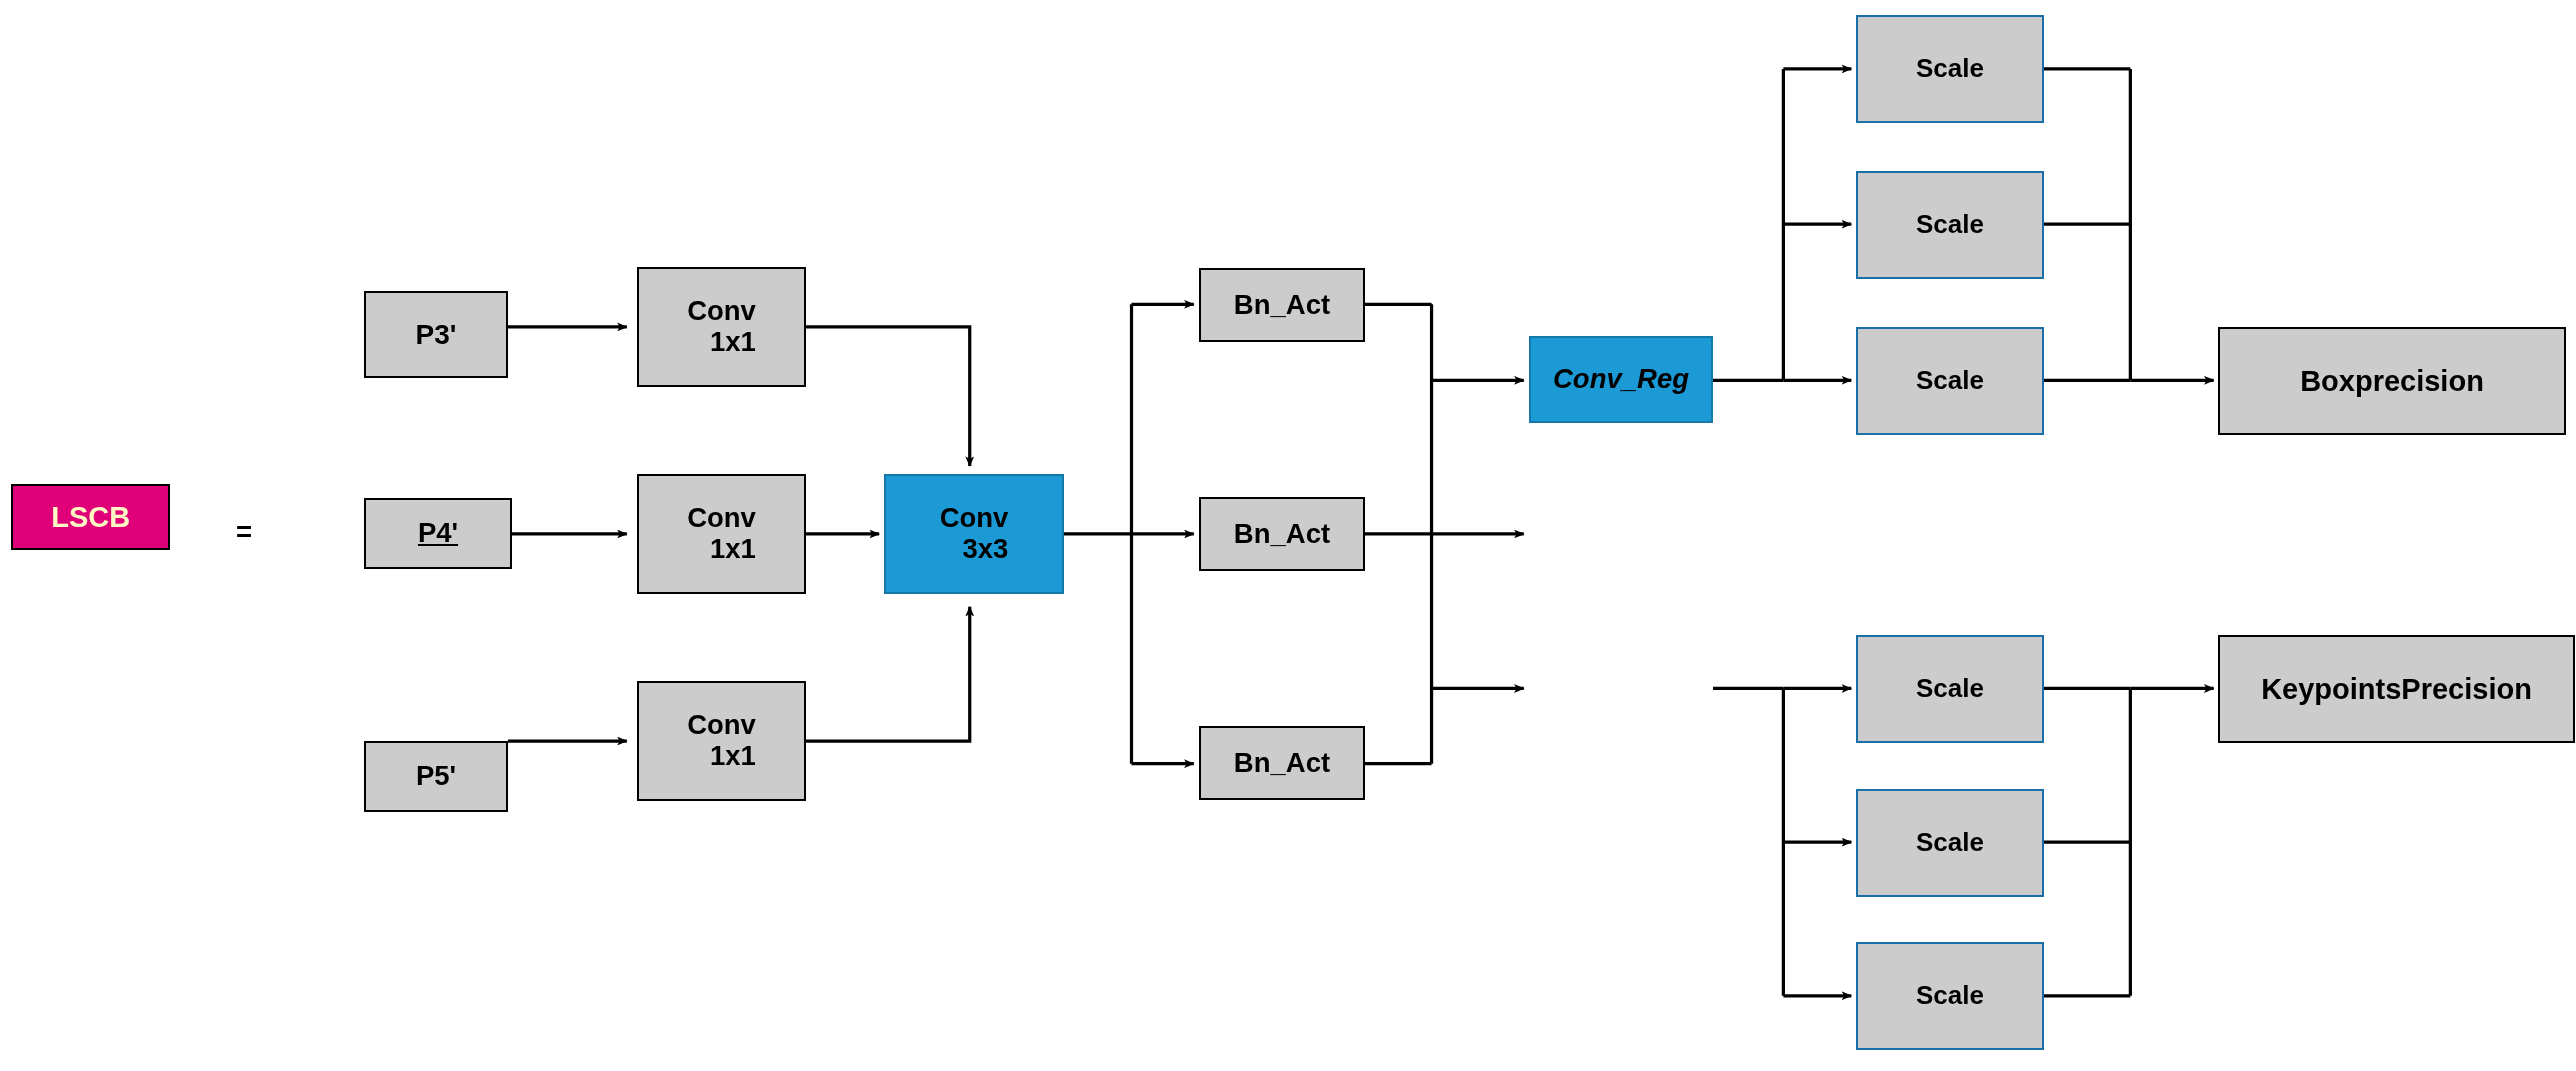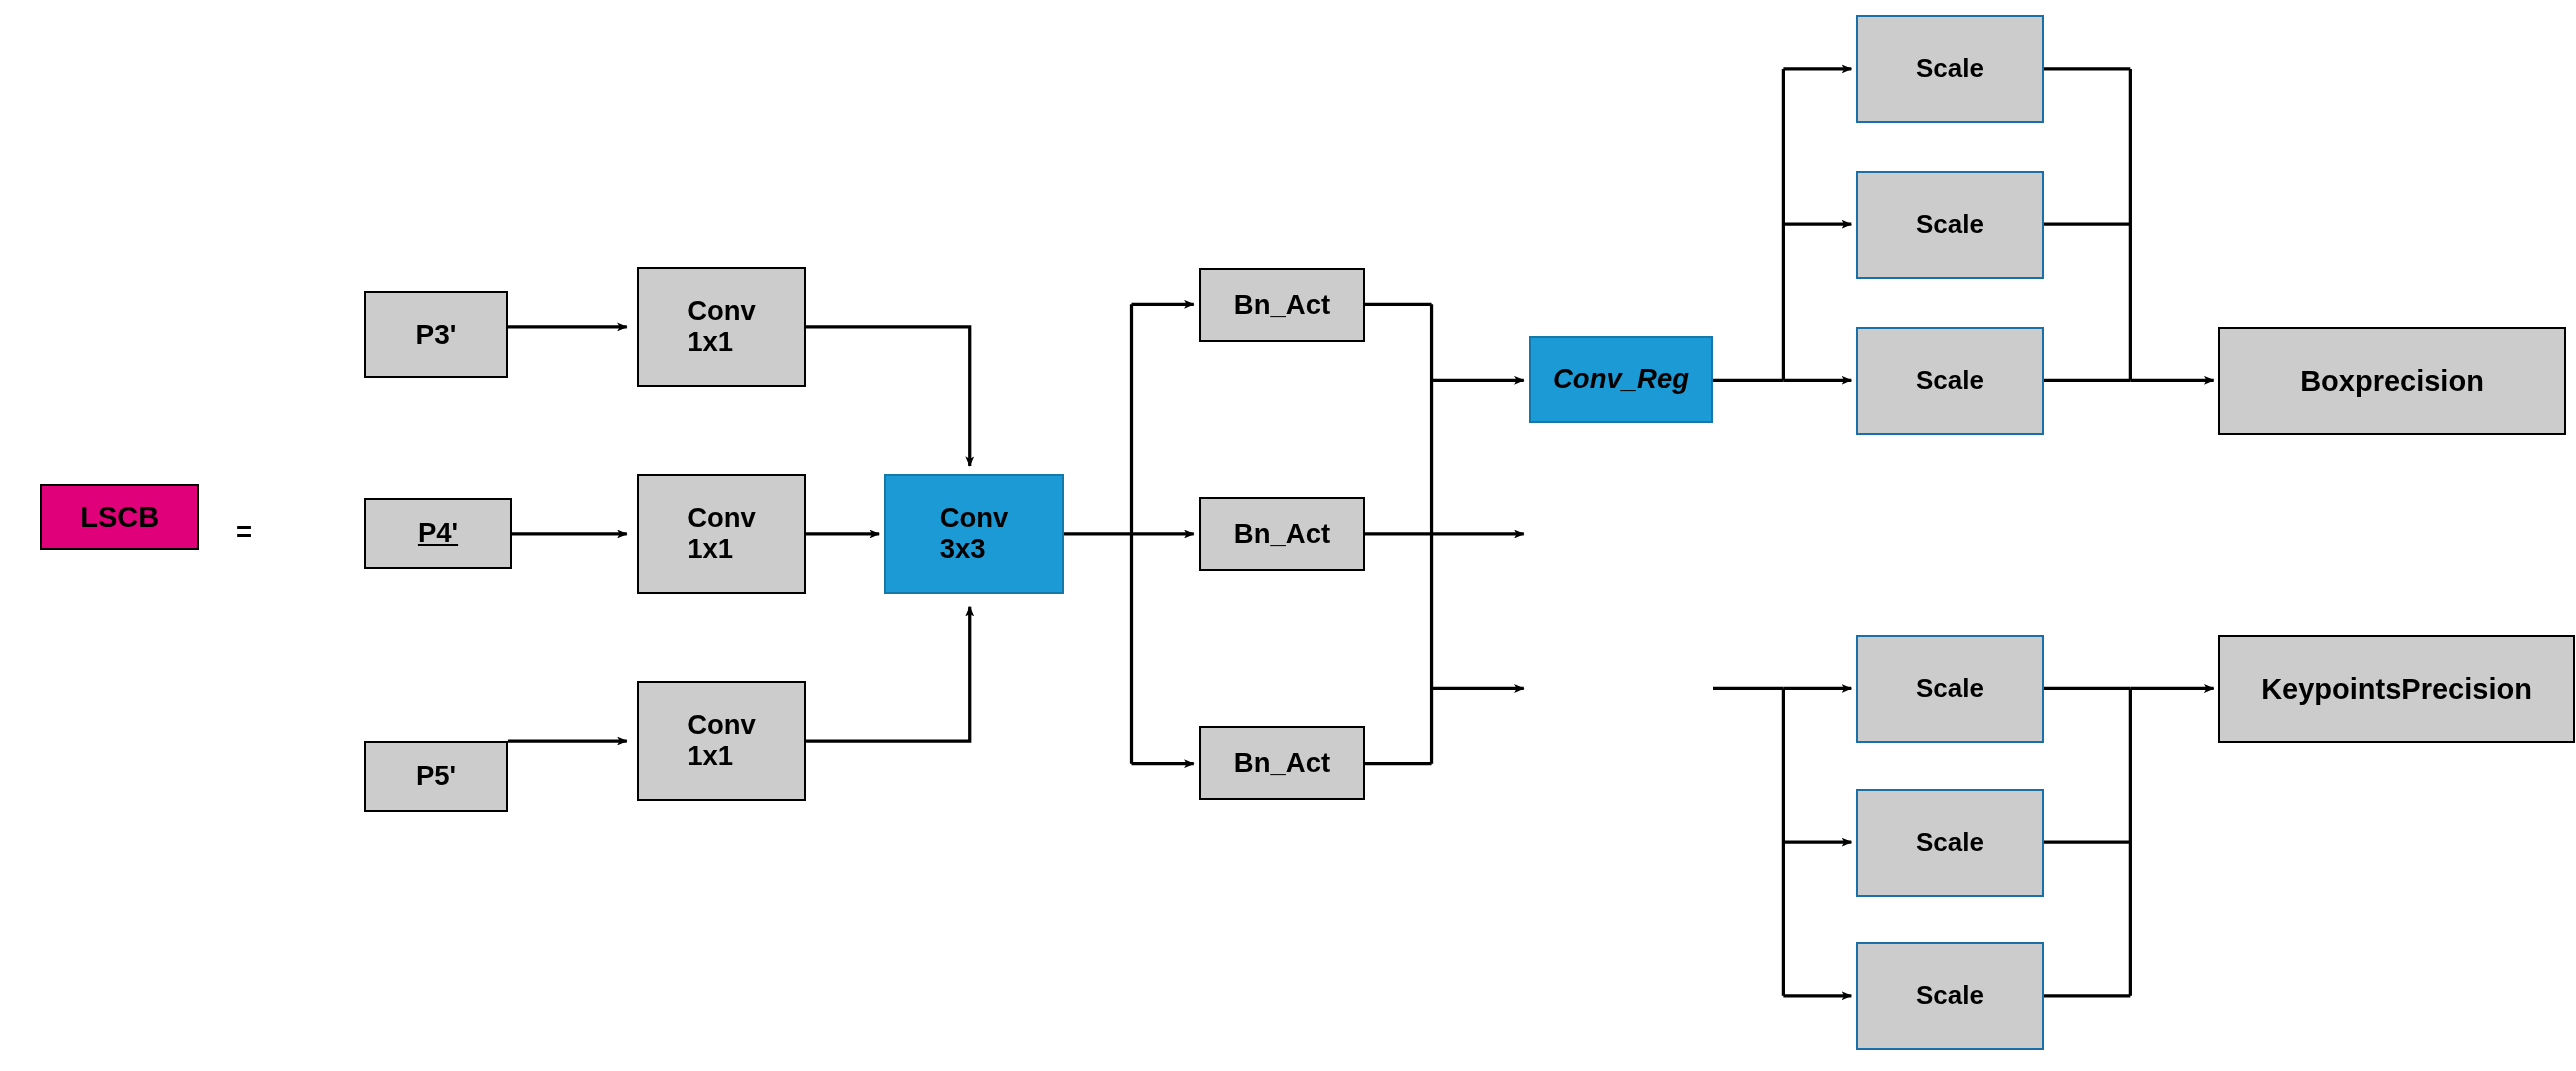--- a/index.html
+++ b/index.html
@@ -6,31 +6,31 @@
   html,body{margin:0;padding:0;background:#ffffff;}
   body{font-family:"Liberation Sans", sans-serif;}
   #stage{position:relative;width:2576px;height:1072px;background:#ffffff;overflow:hidden;}
   #wires{position:absolute;left:0;top:0;width:2576px;height:1072px;}
   .node{
     position:absolute;
     box-sizing:border-box;
     display:flex;
     align-items:center;
     justify-content:center;
-    text-align:left;
+    text-align:right;
     font-weight:bold;
     color:#000000;
     line-height:1.12;
     white-space:pre-line;
     z-index:5;
   }
   .gray{background:#cccccc;border:2.4px solid #000000;}
   .blue{background:#1c9ad6;border:2.4px solid #1478a8;}
   .scale{background:#cccccc;border:2.4px solid #1a6fa8;}
-  .magenta{background:#e0007a;border:2.4px solid #000000;color:#000000;margin-left:29px;}
+  .magenta{background:#e0007a;border:2.4px solid #000000;color:#fef9c3;}
   .eq{position:absolute;font-weight:bold;color:#000000;z-index:5;}
 </style>
 </head>
 <body>
 
 <div id="stage">
 
   <svg id="wires" viewBox="0 0 3185 1325" xmlns="http://www.w3.org/2000/svg">
     <defs>
       <marker id="ah" markerWidth="13" markerHeight="11" refX="12" refY="5.5" orient="auto" markerUnits="userSpaceOnUse">

